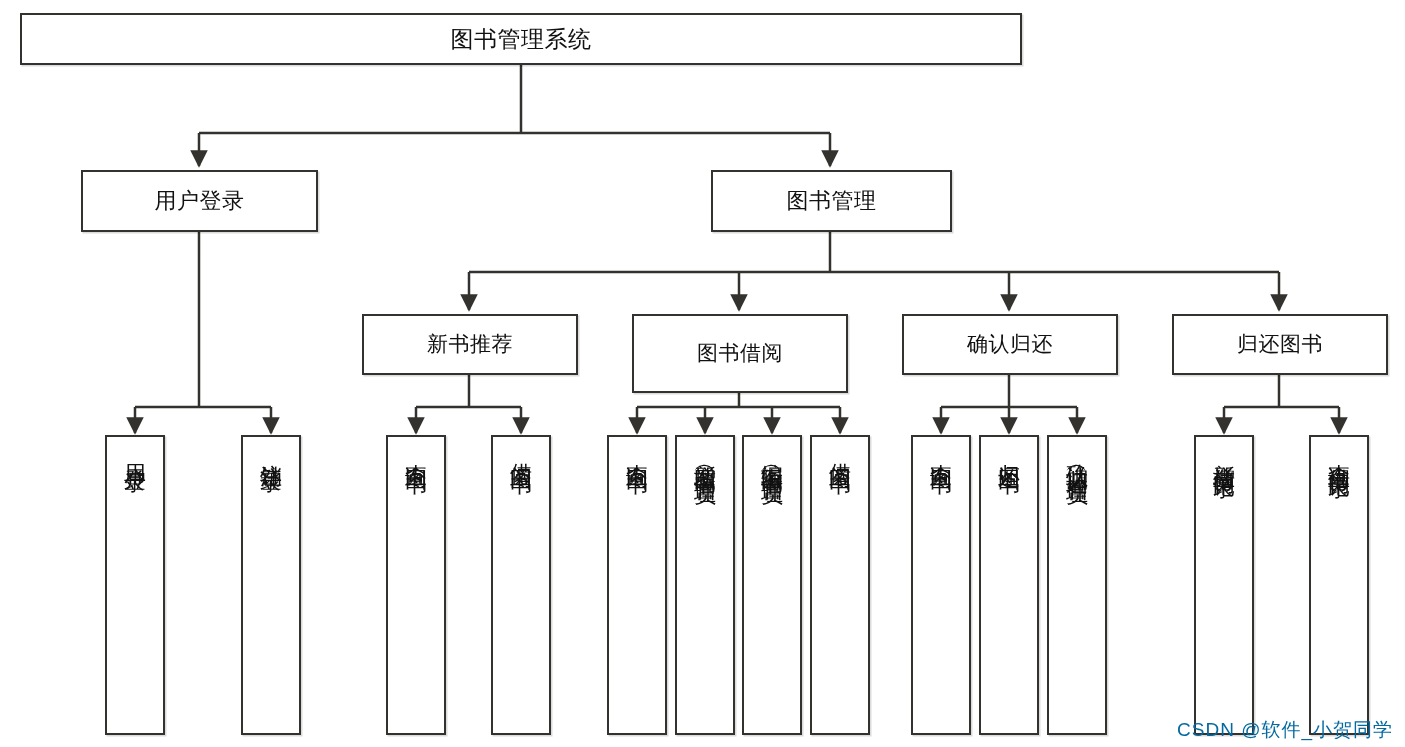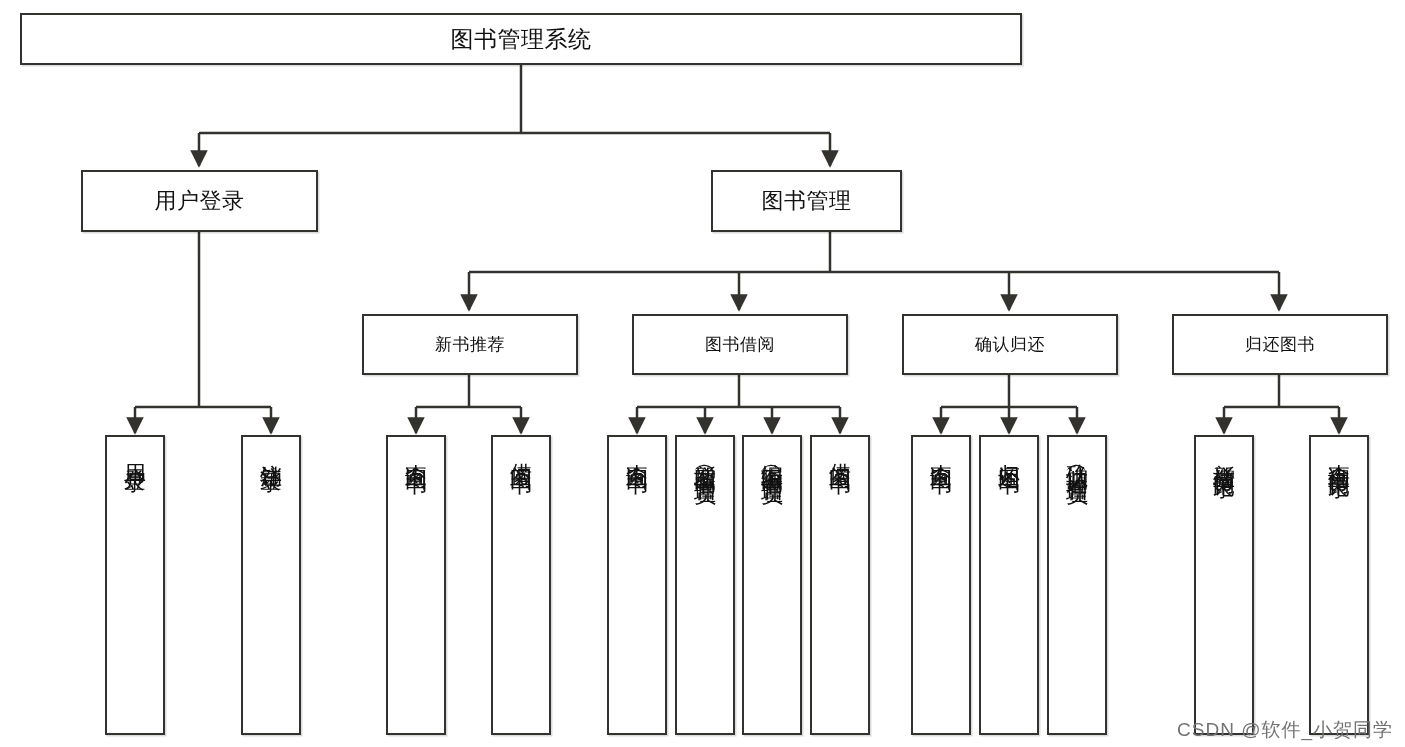--- a/index.html
+++ b/index.html
@@ -52,27 +52,27 @@
     writing-mode: vertical-rl;
     text-orientation: upright;
     font-size: 22px;
     letter-spacing: 3px;
     line-height: 1.0;
     white-space: normal;
     text-align: left;
   }
   .node.root .label { font-size: 23px; }
   .node.lvl2 .label { font-size: 22px; }
-  .node.lvl3 .label { font-size: 17px; font-family: Liberation Serif, serif; }
+  .node.lvl3 .label { font-size: 21px; font-family: Liberation Serif, serif; }
   #watermark {
     position: absolute;
     right: 12px;
     bottom: 4px;
     font-size: 19px;
-    color: #737373;
+    color: #0369a1;
     letter-spacing: 1px;
     white-space: nowrap;
   }
 </style>
 </head>
 <body>
 
 <div id="canvas">
 
   <svg id="wires" viewBox="0 0 1405 747" xmlns="http://www.w3.org/2000/svg">
@@ -127,28 +127,28 @@
     </g>
   </svg>
 
   <div class="node root" style="left:20px; top:13px; width:1002px; height:52px;">
     <span class="label">图书管理系统</span>
   </div>
 
   <div class="node lvl2" style="left:81px; top:170px; width:237px; height:62px;">
     <span class="label">用户登录</span>
   </div>
-  <div class="node lvl2" style="left:711px; top:170px; width:191px; height:62px;">
+  <div class="node lvl2" style="left:711px; top:170px; width:241px; height:62px;">
     <span class="label">图书管理</span>
   </div>
 
   <div class="node lvl3" style="left:362px; top:314px; width:216px; height:61px;">
     <span class="label">新书推荐</span>
   </div>
-  <div class="node lvl3" style="left:632px; top:314px; width:216px; height:61px;">
+  <div class="node lvl3" style="left:632px; top:314px; width:216px; height:79px;">
     <span class="label">图书借阅</span>
   </div>
   <div class="node lvl3" style="left:902px; top:314px; width:216px; height:61px;">
     <span class="label">确认归还</span>
   </div>
   <div class="node lvl3" style="left:1172px; top:314px; width:216px; height:61px;">
     <span class="label">归还图书</span>
   </div>
 
   <div class="node vert" style="left:105px; top:435px; width:60px; height:300px;">

